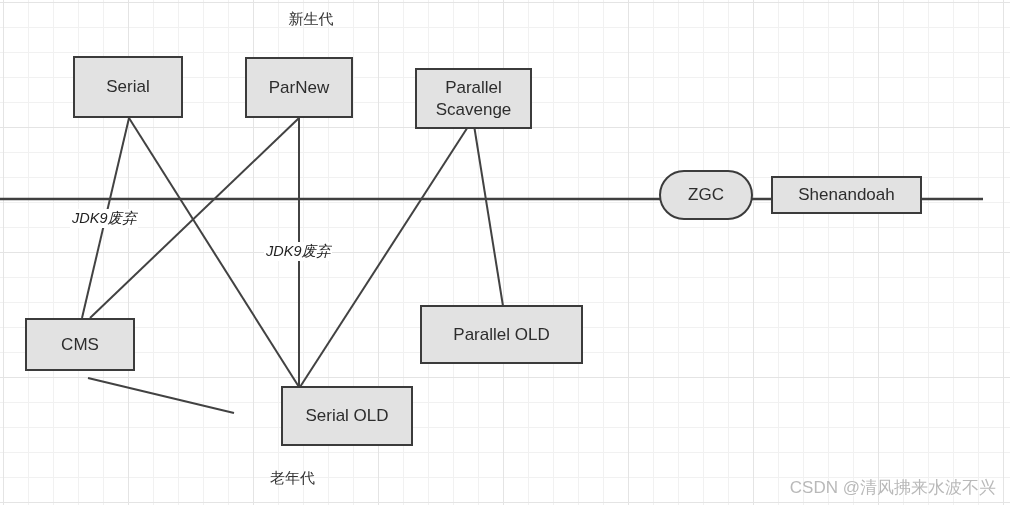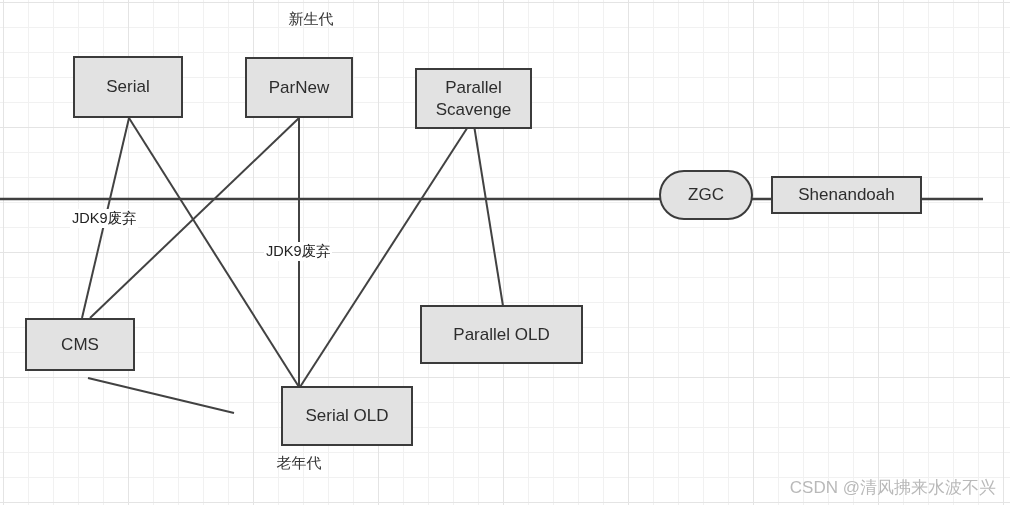--- a/index.html
+++ b/index.html
@@ -44,20 +44,21 @@
     white-space: nowrap;
   }
   .note-label {
     position: absolute;
     font-size: 14.5px;
     color: #222222;
     background: #ffffff;
     padding: 0 2px;
     z-index: 3;
     white-space: nowrap;
+    font-style: italic;
   }
   .watermark {
     position: absolute;
     right: 14px; top: 476px;
     font-size: 17px;
     color: #b9b9b9;
     text-shadow: 1px 1px 1px #ffffff;
     z-index: 4;
     white-space: nowrap;
   }
@@ -65,21 +66,21 @@
   .node-serial            { left: 73px;  top: 56px;  width: 110px; height: 62px; }
   .node-parnew            { left: 245px; top: 57px;  width: 108px; height: 61px; }
   .node-parallel-scavenge { left: 415px; top: 58px;  width: 117px; height: 61px; margin-top: 10px; }
   .node-g1                { left: 539px; top: 170px; width: 94px;  height: 50px; }
   .node-zgc               { left: 659px; top: 170px; width: 94px;  height: 50px; border-radius: 25px; }
   .node-shenandoah        { left: 771px; top: 176px; width: 151px; height: 38px; }
   .node-cms               { left: 25px;  top: 318px; width: 110px; height: 53px; }
   .node-serial-old        { left: 233px; top: 386px; width: 132px; height: 60px; margin-left: 48px; }
   .node-parallel-old      { left: 420px; top: 305px; width: 163px; height: 59px; }
   .label-young { left: 250px; top: 10px;  width: 58px; text-align: center; margin-left: 32px; }
-  .label-old   { left: 270px; top: 454px; width: 58px; text-align: center; }
+  .label-old   { left: 270px; top: 469px; width: 58px; }
   .note-1 { left: 70px;  top: 209px; }
   .note-2 { left: 264px; top: 242px; }
 </style>
 </head>
 <body>
 
 <div class="canvas">
 
   <svg class="edges-layer" width="1010" height="505" viewBox="0 0 1010 505" xmlns="http://www.w3.org/2000/svg">
       <line x1="0" y1="199" x2="983" y2="199" stroke="#404040" stroke-width="2.5"></line>

